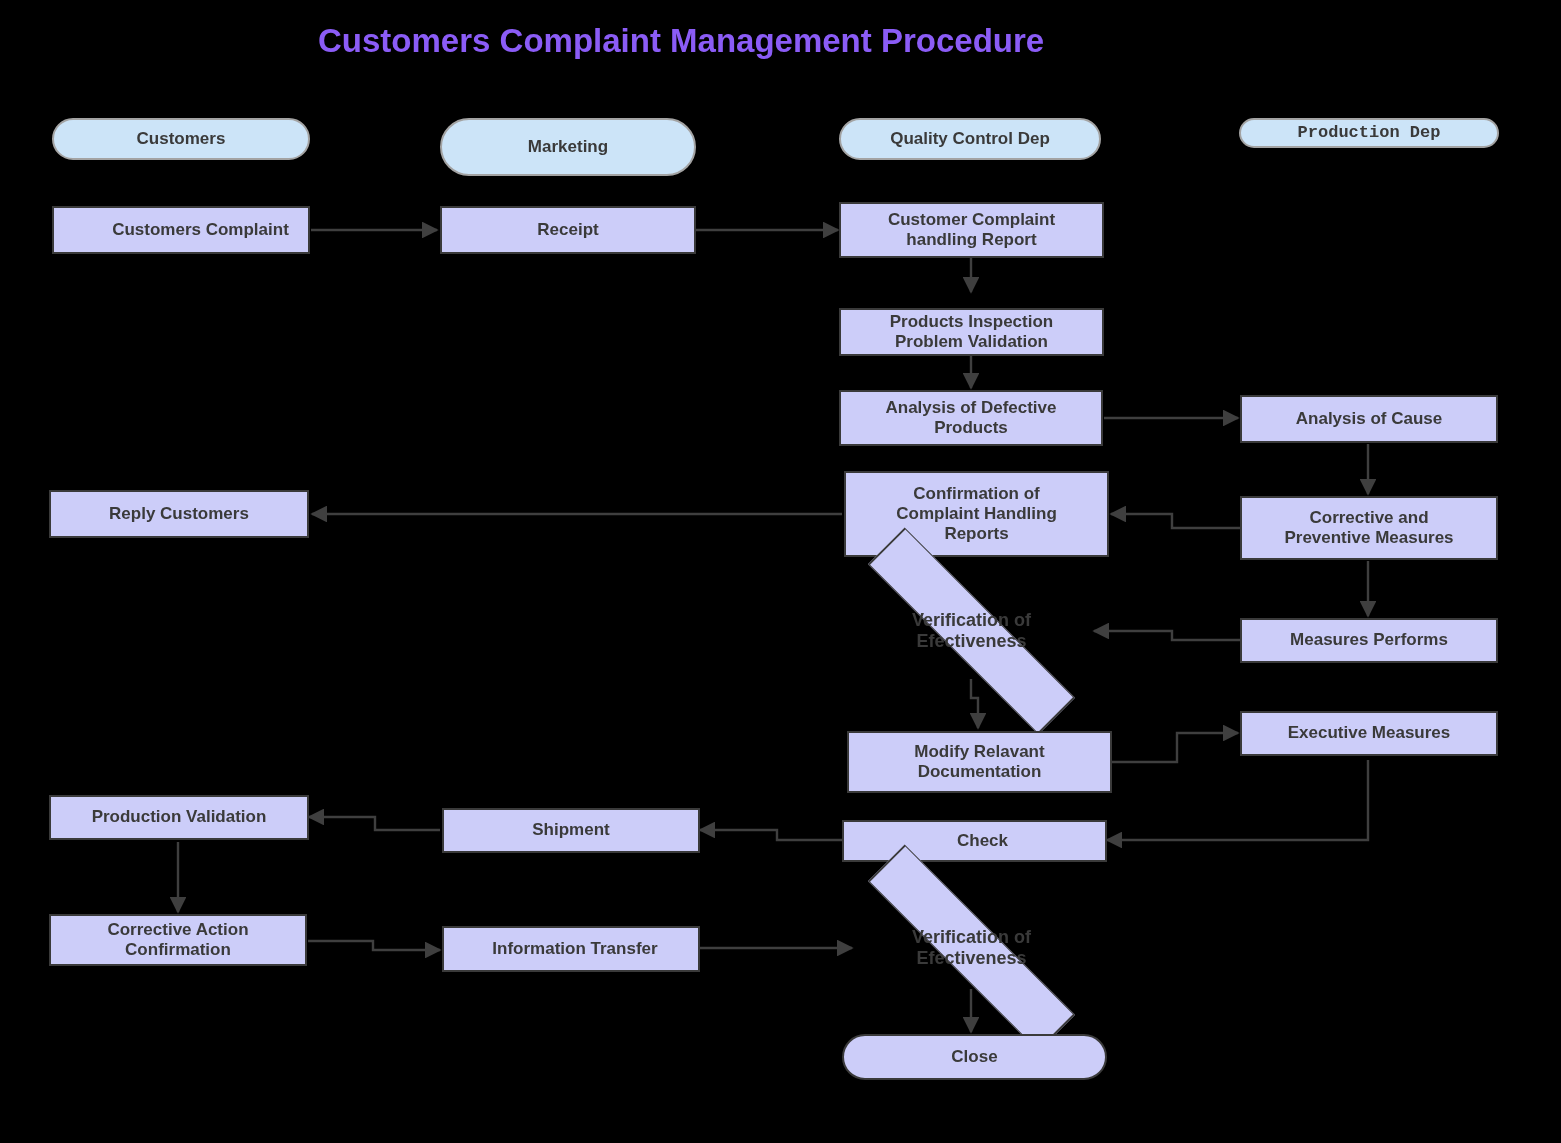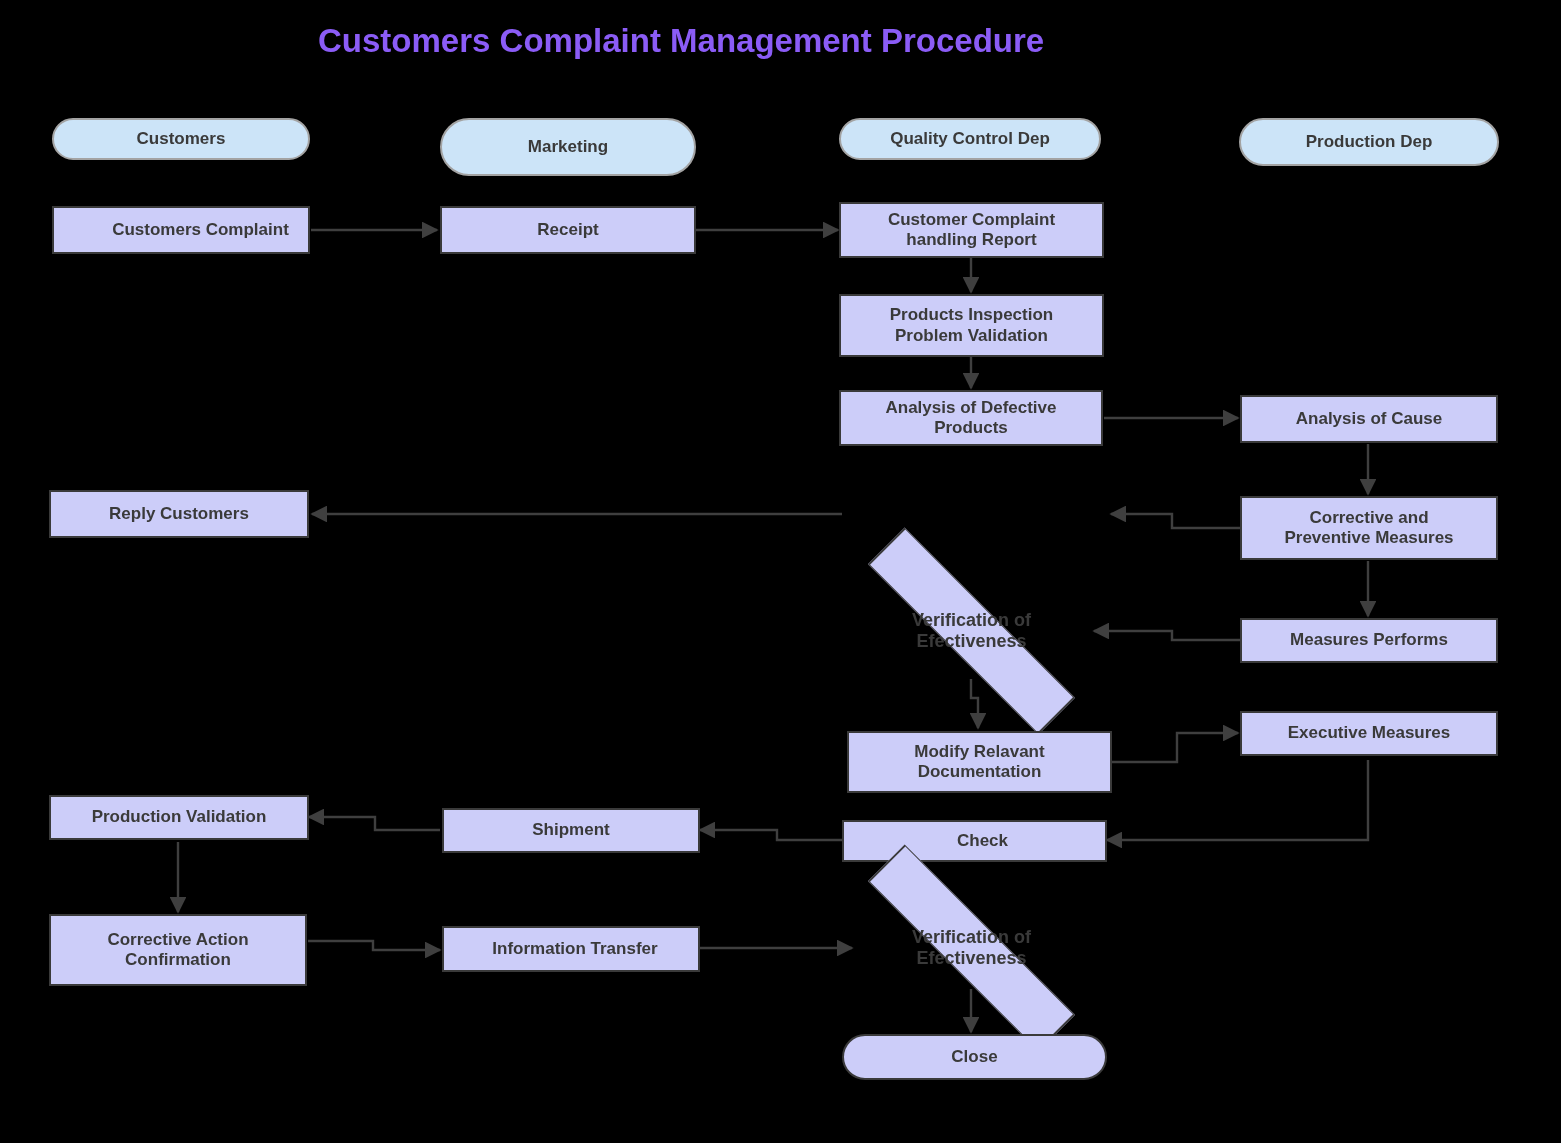--- a/index.html
+++ b/index.html
@@ -143,55 +143,60 @@
 
   <div class="node pill" style="left:52px;  top:118px; width:258px; height:42px;">
     <span class="node-label">Customers</span>
   </div>
   <div class="node pill" style="left:440px; top:118px; width:256px; height:58px;">
     <span class="node-label">Marketing</span>
   </div>
   <div class="node pill" style="left:839px; top:118px; width:262px; height:42px;">
     <span class="node-label">Quality Control Dep</span>
   </div>
-  <div class="node pill" style="left:1239px; top:118px; width:260px; height:48px;">
+  <div class="node pill" style="left:1239px; top:118px; width:260px; height:30px;font-family:Liberation Mono, monospace;">
     <span class="node-label">Production Dep</span>
   </div>
 
   <div class="node process" style="left:52px; top:206px; width:258px; height:48px;padding-left:39px;">
     <span class="node-label">Customers Complaint</span>
   </div>
 
   <div class="node process" style="left:440px; top:206px; width:256px; height:48px;">
     <span class="node-label">Receipt</span>
   </div>
 
   <div class="node process" style="left:839px; top:202px; width:265px; height:56px;">
     <span class="node-label">Customer Complaint
 handling Report</span>
   </div>
 
-  <div class="node process" style="left:839px; top:294px; width:265px; height:63px;">
+  <div class="node process" style="left:839px; top:308px; width:265px; height:48px;">
     <span class="node-label">Products Inspection
 Problem Validation</span>
   </div>
 
   <div class="node process" style="left:839px; top:390px; width:264px; height:56px;">
     <span class="node-label">Analysis of Defective
 Products</span>
   </div>
 
   <div class="node process" style="left:1240px; top:395px; width:258px; height:48px;">
     <span class="node-label">Analysis of Cause</span>
   </div>
 
   <div class="node process" style="left:49px; top:490px; width:260px; height:48px;">
     <span class="node-label">Reply Customers</span>
   </div>
 
+  <div class="node process" style="left:844px; top:471px; width:265px; height:86px;">
+    <span class="node-label">Confirmation of
+Complaint Handling
+Reports</span>
+  </div>
 
   <div class="node process" style="left:1240px; top:496px; width:258px; height:64px;">
     <span class="node-label">Corrective and
 Preventive Measures</span>
   </div>
 
   <div class="node decision" style="left:851px; top:581px; width:241px; height:100px;">
     <span class="diamond-shape"></span>
     <span class="node-label">Verification of
 Efectiveness</span>
@@ -215,21 +220,21 @@
   </div>
 
   <div class="node process" style="left:442px; top:808px; width:258px; height:45px;">
     <span class="node-label">Shipment</span>
   </div>
 
   <div class="node process" style="left:842px; top:820px; width:265px; height:42px;padding-left:16px;">
     <span class="node-label">Check</span>
   </div>
 
-  <div class="node process" style="left:49px; top:914px; width:258px; height:72px;">
+  <div class="node process" style="left:49px; top:914px; width:258px; height:52px;">
     <span class="node-label">Corrective Action
 Confirmation</span>
   </div>
 
   <div class="node process" style="left:442px; top:926px; width:258px; height:46px;padding-left:8px;">
     <span class="node-label">Information Transfer</span>
   </div>
 
   <div class="node decision" style="left:851px; top:898px; width:241px; height:100px;">
     <span class="diamond-shape"></span>

